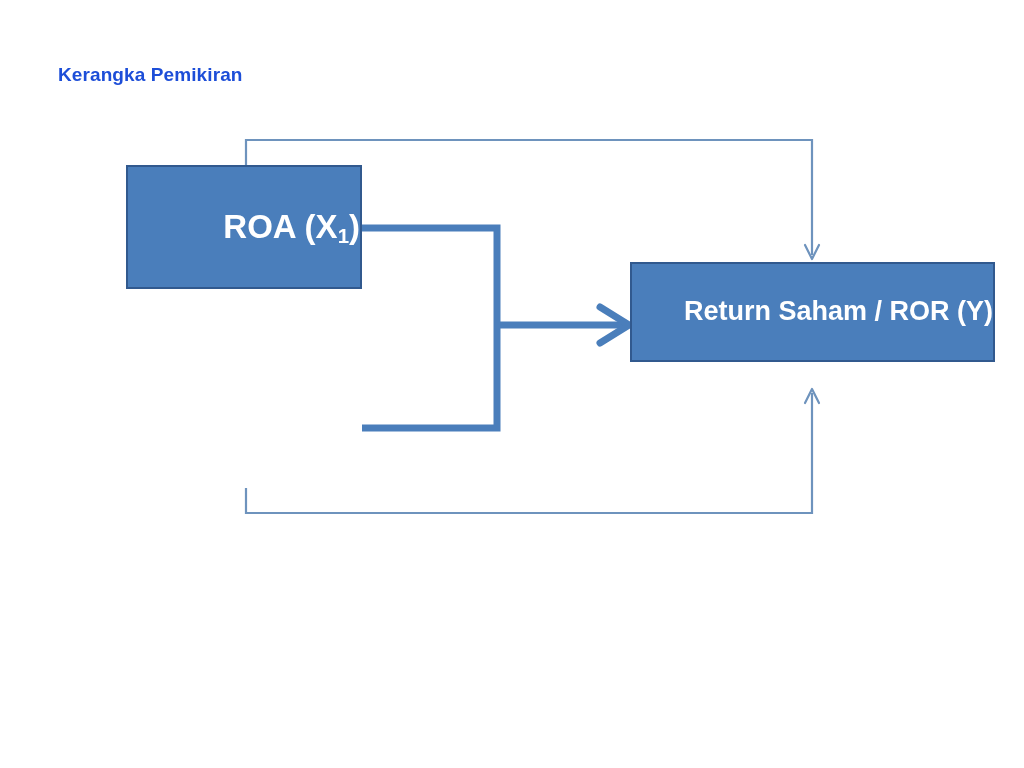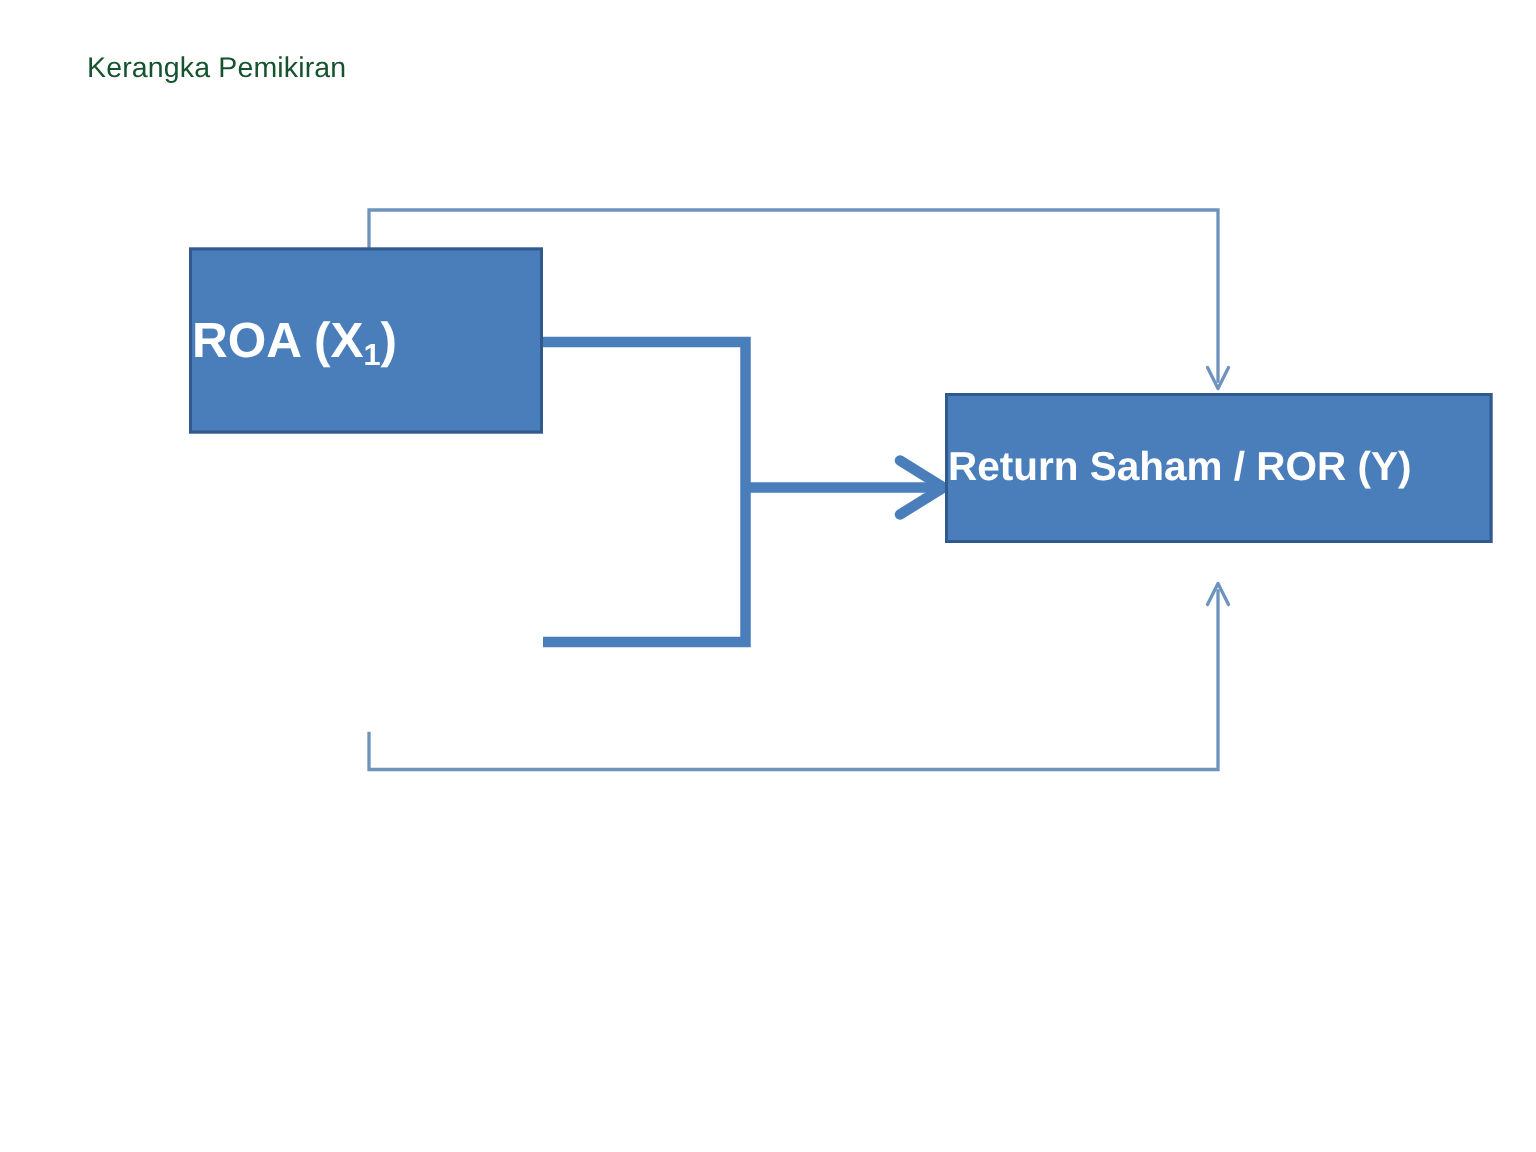--- a/index.html
+++ b/index.html
@@ -16,35 +16,35 @@
   }
   #slide {
     position: relative;
     width: 1024px;
     height: 768px;
     background: #ffffff;
   }
   #slide-title {
     position: absolute;
     left: 58px;
-    top: 35px;
+    top: 64px;
     font-size: 19px;
-    font-weight: normal;
-    color: #14532d;
+    font-weight: bold;
+    color: #1d4ed8;
     letter-spacing: 0.1px;
     white-space: nowrap;
   }
   .node {
     position: absolute;
     box-sizing: border-box;
     background: #4a7ebb;
     border: 2px solid #31598e;
     display: flex;
     align-items: center;
-    justify-content: flex-start;
+    justify-content: flex-end;
     color: #ffffff;
     font-weight: bold;
     text-align: center;
     line-height: 1.1;
   }
   .node .label {
     display: inline-block;
     white-space: nowrap;
   }
   .node .sub {

